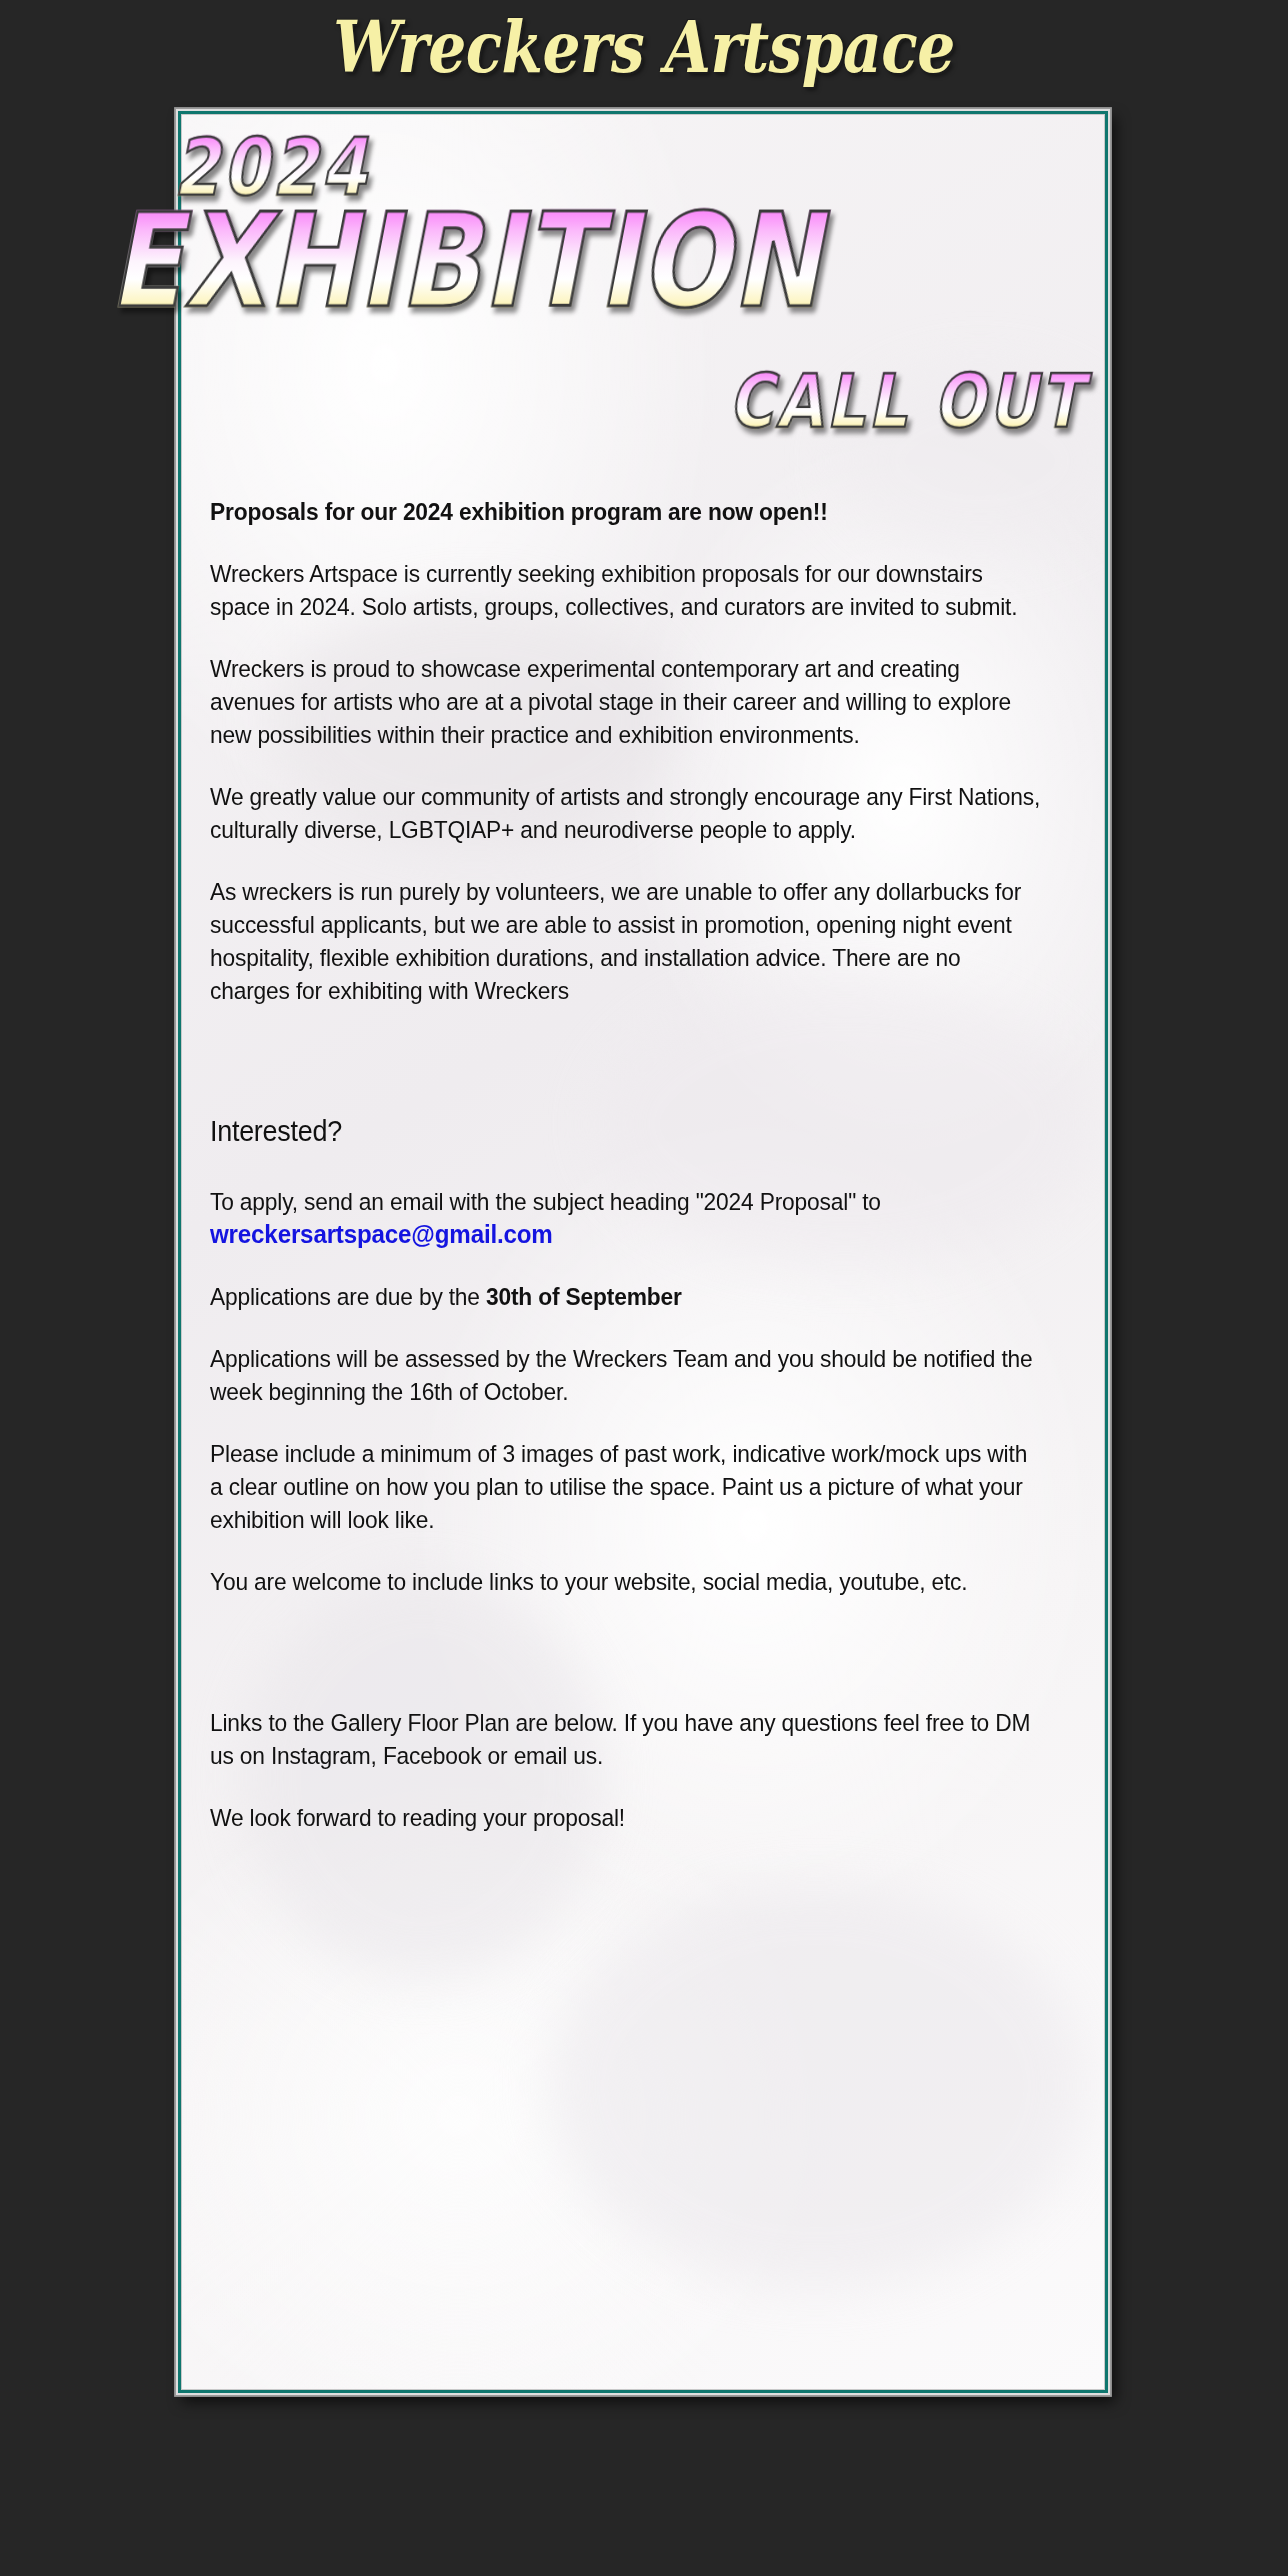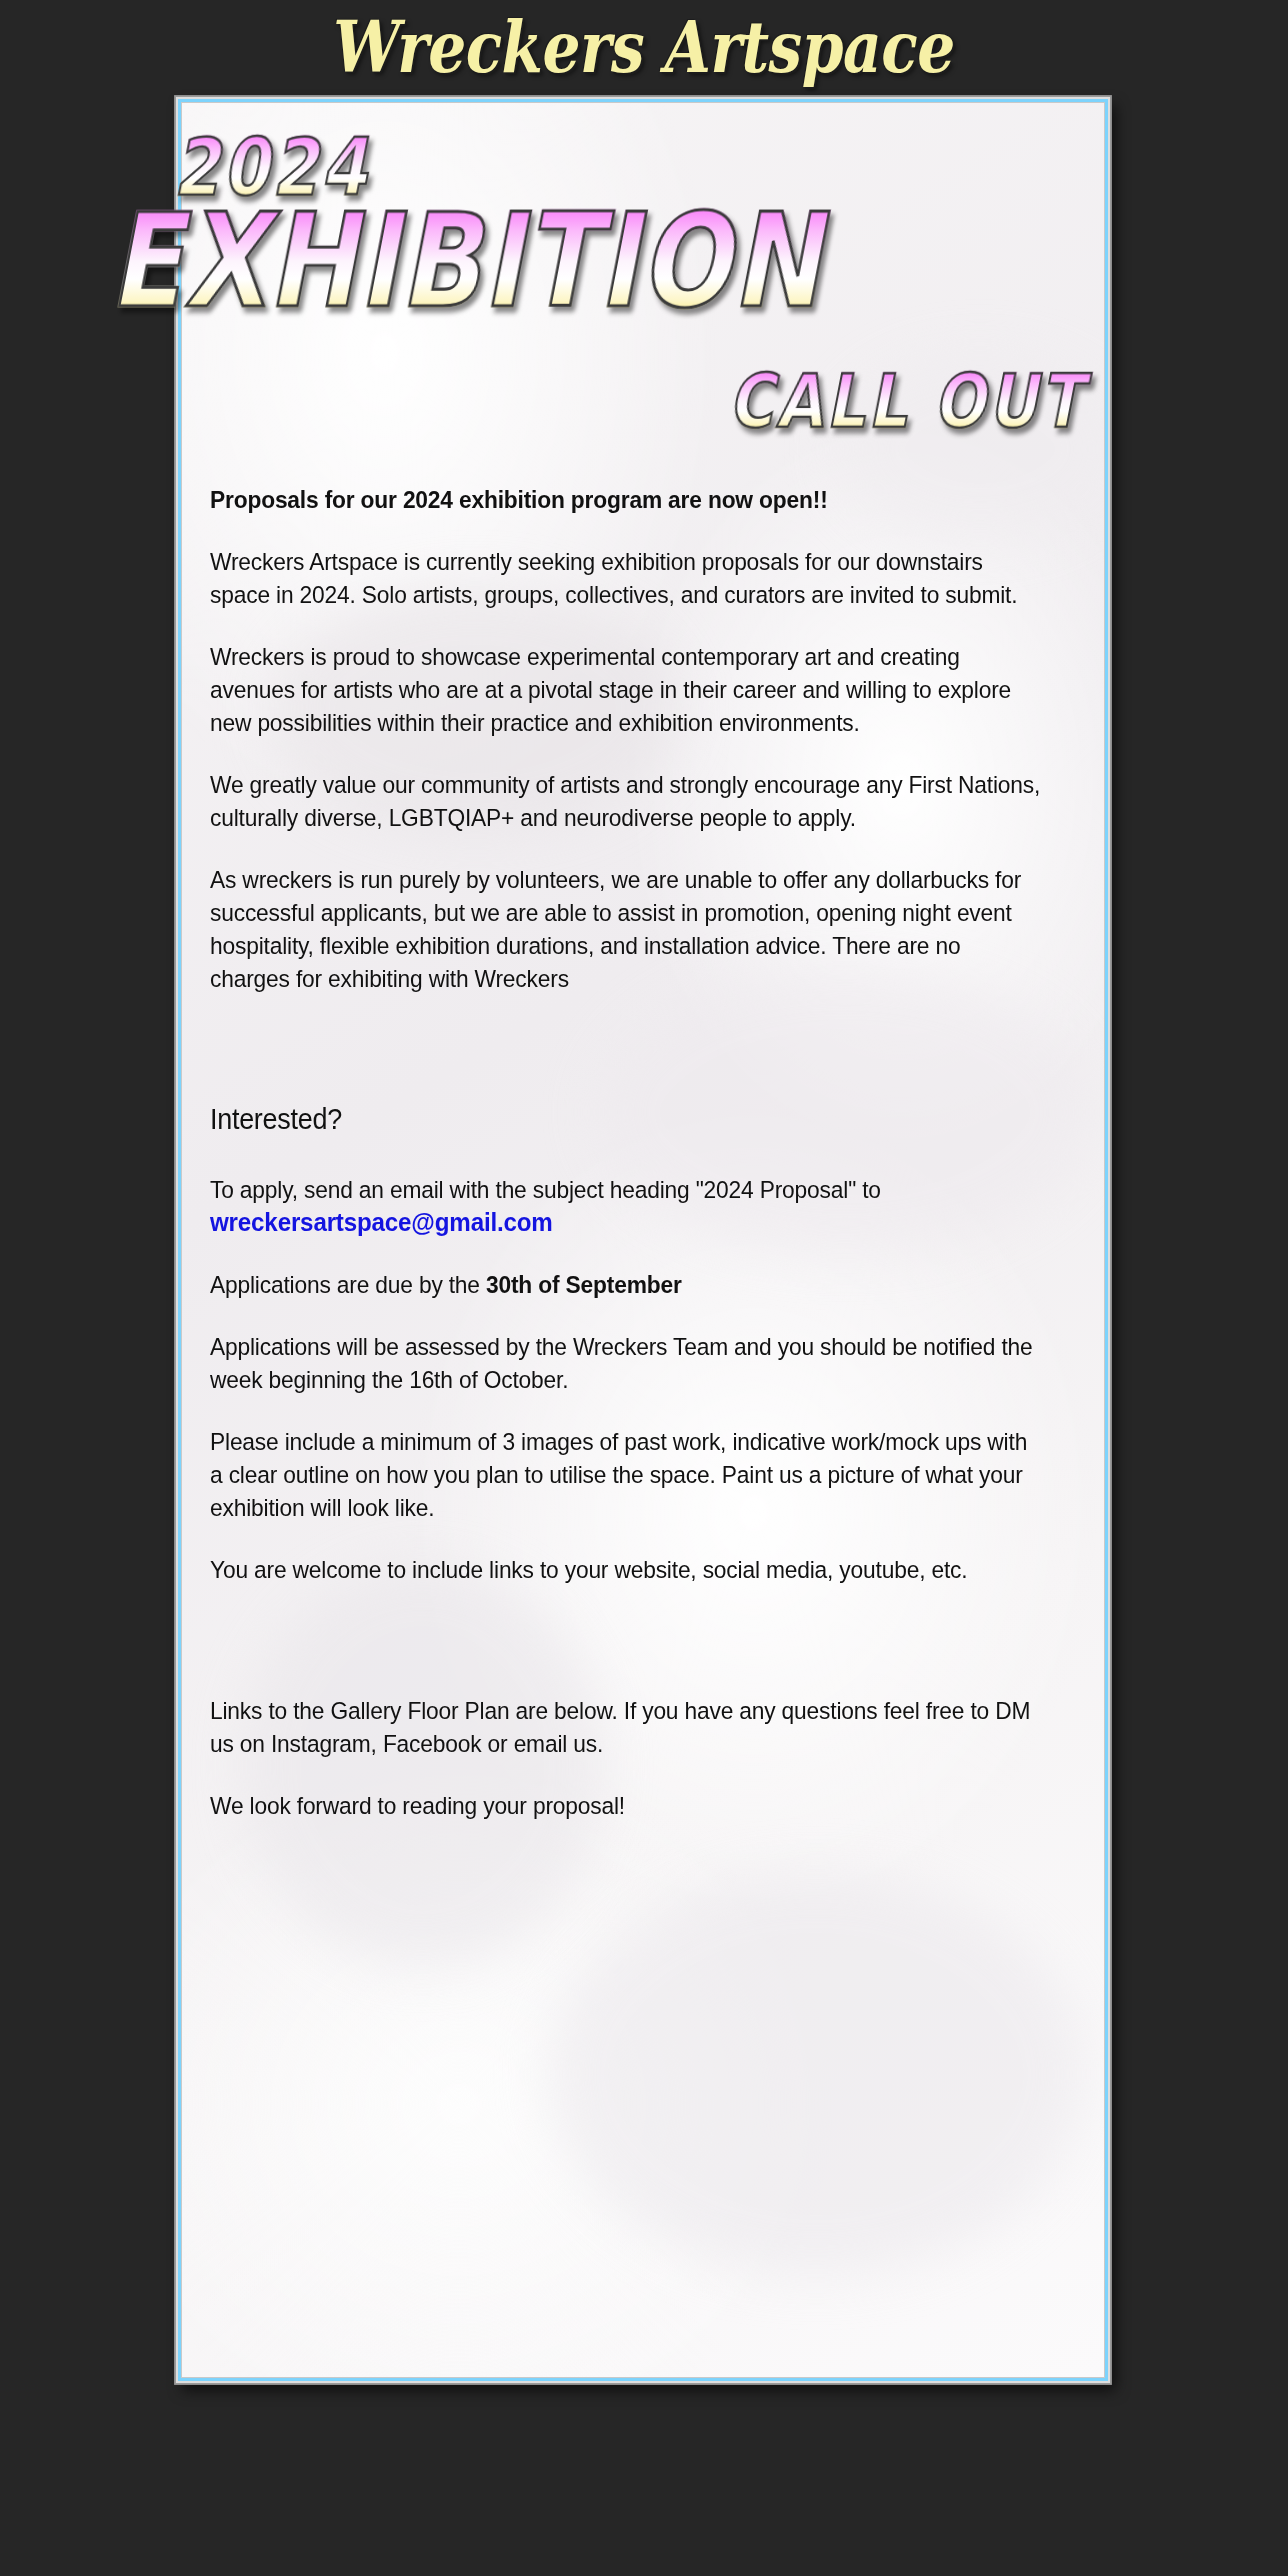--- a/index.html
+++ b/index.html
@@ -38,24 +38,24 @@
        2.9px 2.9px 3.8px rgba(0,0,0,0.55);
     transform:scaleY(1.16) scaleX(0.98);
     transform-origin:top center;
     white-space:nowrap;
   }
 
   
   .flyer-frame {
     position:absolute;
     left:176px;
-    top:97px;
+    top:109px;
     width:934px;
     height:2286px;
-    background:#7dd3fc;
+    background:#0f766e;
     border:2.9px solid #dedede;
     box-shadow:
       0 0 0 1.9px #9a9a9a,
       5.8px 7.7px 13.5px rgba(0,0,0,0.65);
     overflow:visible;
   }
 
   .flyer-inner {
     position:absolute;
     inset:2.9px;

